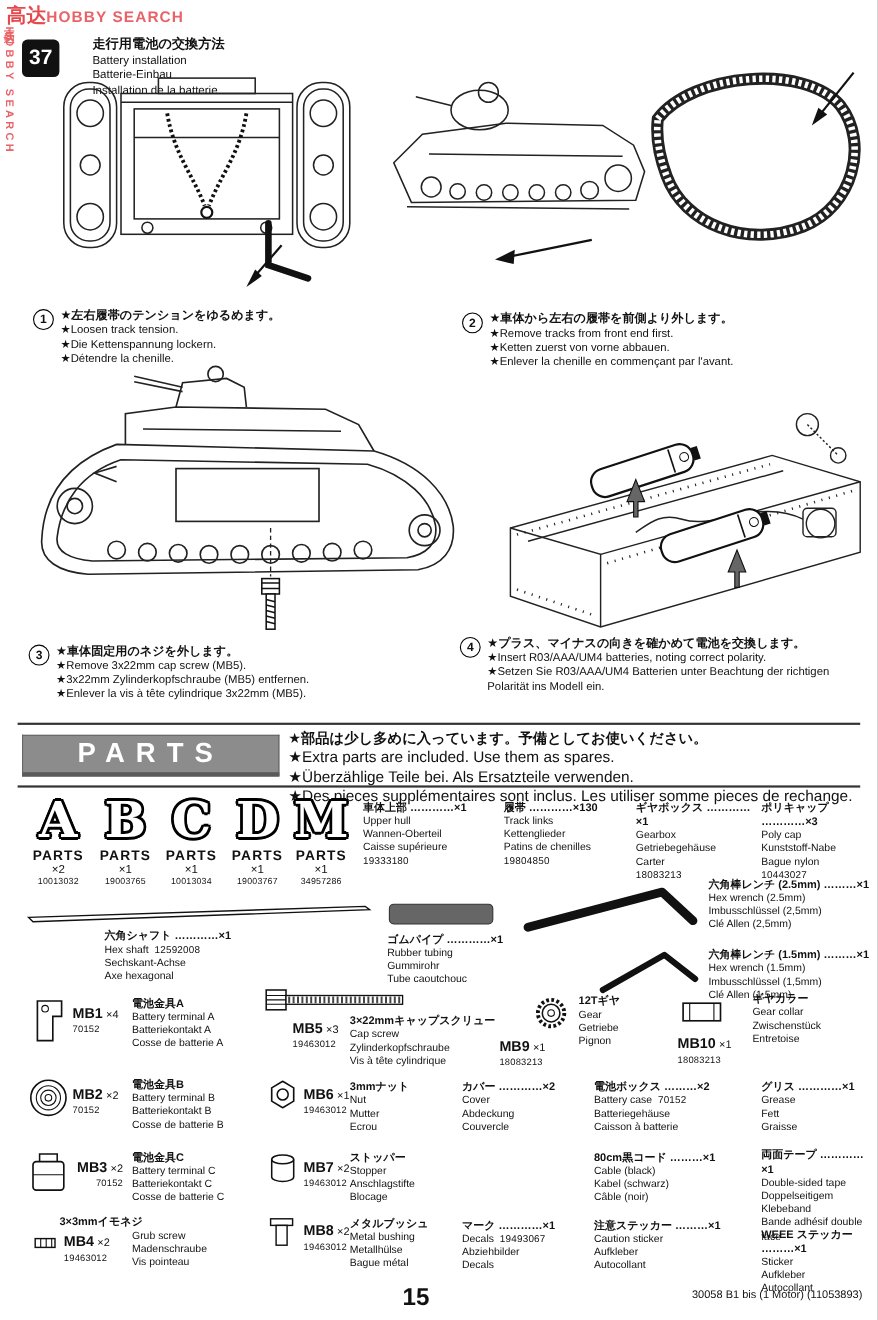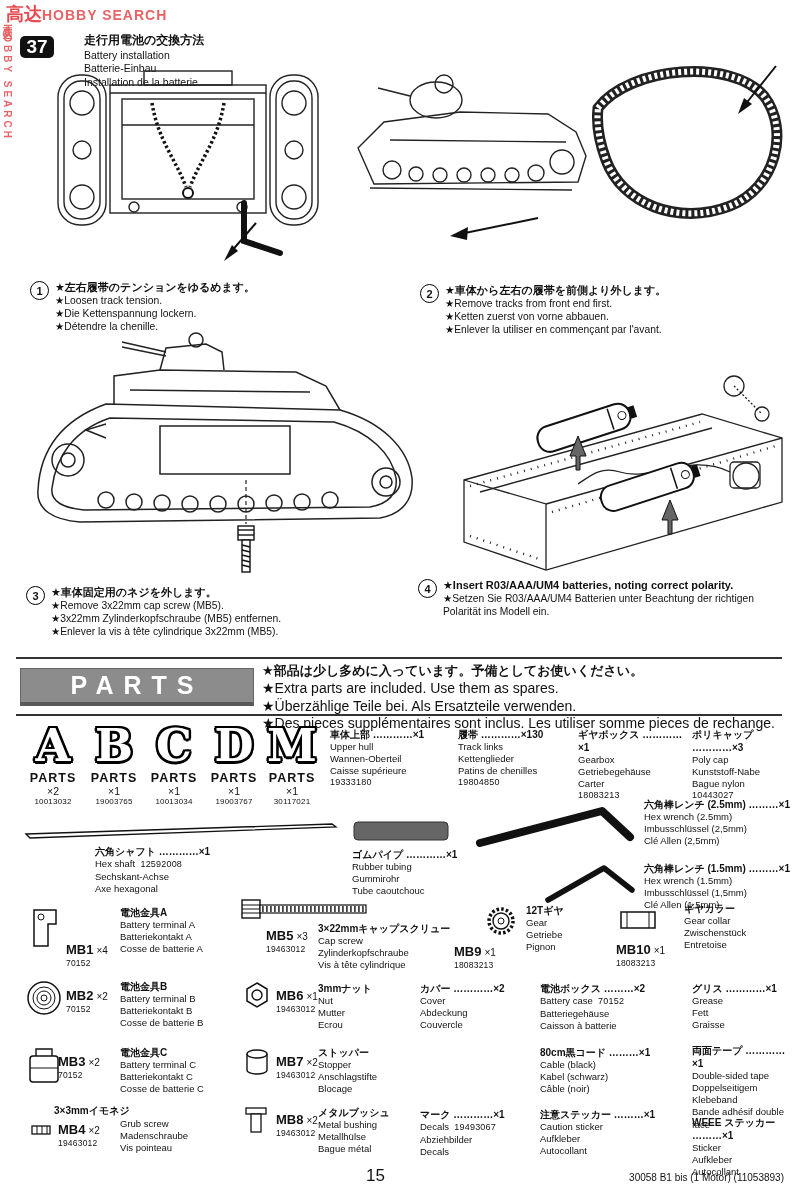--- a/index.html
+++ b/index.html
@@ -6,21 +6,21 @@
   .page{position:relative;width:798px;height:1200px;margin:0 auto;background:#fff;
         font-family:"Liberation Sans","DejaVu Sans",sans-serif;color:#111;overflow:hidden;}
   .abs{position:absolute;}
   
   .wm-logo{position:absolute;left:6px;top:2px;color:#e5484d;font-weight:700;white-space:nowrap;}
   .wm-logo .cn{font-size:18px;}
   .wm-logo .en{font-size:14px;letter-spacing:1px;opacity:.85;}
   .wm-side{position:absolute;left:0;top:18px;writing-mode:vertical-rl;color:#e5484d;
            font-size:10px;font-weight:700;letter-spacing:3px;opacity:.85;}
   
-  .stepnum-box{position:absolute;left:20px;top:36px;width:34px;height:22px;background:#111;
+  .stepnum-box{position:absolute;left:20px;top:36px;width:34px;height:34px;background:#111;
                border-radius:5px;color:#fff;display:flex;align-items:center;justify-content:center;
                font-size:19px;font-weight:800;}
   .s37 div:first-child{font-weight:700;font-size:12px;}
   .s37 div{font-size:10.5px;line-height:1.3;}
   
   .step{position:absolute;display:flex;gap:6px;}
   .circ{flex:0 0 auto;width:17px;height:17px;border:1.6px solid #000;border-radius:50%;
         display:flex;align-items:center;justify-content:center;font-size:11px;font-weight:700;margin-top:1px;}
   .step .lines div{font-size:10.3px;line-height:1.28;}
   .step .lines div:first-child{font-weight:700;font-size:11px;}
@@ -45,21 +45,21 @@
   .pt .ja{font-weight:700;font-size:10px;line-height:1.3;}
   .pt .l{font-size:9.5px;line-height:1.28;}
   .pt .c{font-size:9px;line-height:1.3;letter-spacing:.2px;}
   
   .mbl{position:absolute;white-space:nowrap;}
   .mbl .id{font-weight:800;font-size:13px;}
   .mbl .q{font-size:10px;margin-left:3px;}
   .mbl .c{font-size:8.5px;letter-spacing:.2px;}
   .mbtitle{position:absolute;font-weight:700;font-size:10px;}
   
-  .pageno{position:absolute;left:366px;top:1166px;font-size:17px;font-weight:400;}
+  .pageno{position:absolute;left:366px;top:1166px;font-size:22px;font-weight:700;}
   .kitcode{position:absolute;right:14px;top:1172px;font-size:10px;}
   svg{display:block;}
 </style>
 </head>
 <body>
 
 <div class="page">
 
   <div class="wm-logo">
     <span class="cn">高达</span><span class="en">HOBBY SEARCH</span>
@@ -140,21 +140,21 @@
       <div>★Détendre la chenille.</div>
     </div>
   </div>
 
   <div class="step" style="left:420px;top:283px;width:368px;">
     <span class="circ">2</span>
     <div class="lines">
       <div>★車体から左右の履帯を前側より外します。</div>
       <div>★Remove tracks from front end first.</div>
       <div>★Ketten zuerst von vorne abbauen.</div>
-      <div>★Enlever la utiliser en commençant par l'avant.</div>
+      <div>★Enlever la chenille en commençant par l'avant.</div>
     </div>
   </div>
 
   <svg class="abs" style="left:10px;top:330px;" width="435" height="245" viewBox="0 0 435 245">
     <g fill="none" stroke="#222" stroke-width="1.5">
       <path d="M28,160 C30,120 52,90 96,74 L330,80 C372,92 398,118 402,148 C404,170 392,184 370,188 L70,192 C44,190 26,180 28,160 Z"></path>
       <path d="M42,158 C46,126 64,100 100,88 L324,92 C360,102 382,124 386,148 C388,164 378,174 360,177 L74,180 C54,178 40,172 42,158 Z"></path>
       <circle cx="96" cy="170" r="8"></circle>
         <circle cx="124" cy="172" r="8"></circle>
         <circle cx="152" cy="173" r="8"></circle>
@@ -231,20 +231,21 @@
       <div>★車体固定用のネジを外します。</div>
       <div>★Remove 3x22mm cap screw (MB5).</div>
       <div>★3x22mm Zylinderkopfschraube (MB5) entfernen.</div>
       <div>★Enlever la vis à tête cylindrique 3x22mm (MB5).</div>
     </div>
   </div>
 
   <div class="step" style="left:418px;top:578px;width:372px;">
     <span class="circ">4</span>
     <div class="lines">
+      <div>★プラス、マイナスの向きを確かめて電池を交換します。</div>
       <div>★Insert R03/AAA/UM4 batteries, noting correct polarity.</div>
       <div>★Setzen Sie R03/AAA/UM4 Batterien unter Beachtung der richtigen Polarität ins Modell ein.</div>
     </div>
   </div>
 
   <div class="rule" style="left:16px;top:657px;width:766px;"></div>
 
   <div class="partsbar">
     <span>PARTS</span>
   </div>
@@ -278,21 +279,21 @@
   <div class="lp" style="left:205px;top:722px;">
     <div class="glyph">D</div>
     <div class="plabel">PARTS</div>
     <div class="q">×1</div>
     <div class="c">19003767</div>
   </div>
   <div class="lp" style="left:263px;top:722px;">
     <div class="glyph">M</div>
     <div class="plabel">PARTS</div>
     <div class="q">×1</div>
-    <div class="c">30117021</div>
+    <div class="c">34957286</div>
   </div>
 
   <div class="pt" style="left:330px;top:728px;width:124px;">
     <div class="ja">車体上部 …………×1</div>
     <div class="l">Upper hull</div>
     <div class="l">Wannen-Oberteil</div>
     <div class="l">Caisse supérieure</div>
     <div class="c">19333180</div>
   </div>
   <div class="pt" style="left:458px;top:728px;width:116px;">
@@ -356,21 +357,21 @@
     <div class="ja">六角棒レンチ (1.5mm) ………×1</div>
     <div class="l">Hex wrench (1.5mm)</div>
     <div class="l">Imbusschlüssel (1,5mm)</div>
     <div class="l">Clé Allen (1,5mm)</div>
   </div>
 
   <svg class="abs" style="left:28px;top:906px;" width="34" height="44" viewBox="0 0 34 44">
     <path d="M6,4 H28 V18 H20 V40 H6 Z" fill="#fff" stroke="#111" stroke-width="1.5"></path>
     <circle cx="13" cy="11" r="3" fill="none" stroke="#111"></circle>
   </svg>
-  <div class="mbl" style="left:66px;top:912px;margin-top:28px;">
+  <div class="mbl" style="left:66px;top:912px;">
     <span class="id">MB1</span><span class="q">×4</span>
     <div class="c">70152</div>
   </div>
   <div class="pt" style="left:120px;top:906px;width:115px;">
     <div class="ja">電池金具A</div>
     <div class="l">Battery terminal A</div>
     <div class="l">Batteriekontakt A</div>
     <div class="l">Cosse de batterie A</div>
   </div>
 
@@ -476,21 +477,21 @@
     <div class="l">Grease</div>
     <div class="l">Fett</div>
     <div class="l">Graisse</div>
   </div>
 
   <svg class="abs" style="left:26px;top:1046px;" width="36" height="42" viewBox="0 0 36 42">
     <rect x="4" y="10" width="28" height="26" rx="3" fill="#fff" stroke="#111" stroke-width="1.5"></rect>
     <path d="M10,10 V3 H26 V10" fill="none" stroke="#111" stroke-width="1.4"></path>
     <line x1="4" y1="22" x2="32" y2="22" stroke="#111"></line>
   </svg>
-  <div class="mbl" style="left:58px;top:1052px;">
+  <div class="mbl" style="left:70px;top:1052px;text-align:right;">
     <span class="id">MB3</span><span class="q">×2</span>
     <div class="c">70152</div>
   </div>
   <div class="pt" style="left:120px;top:1046px;width:115px;">
     <div class="ja">電池金具C</div>
     <div class="l">Battery terminal C</div>
     <div class="l">Batteriekontakt C</div>
     <div class="l">Cosse de batterie C</div>
   </div>
 

